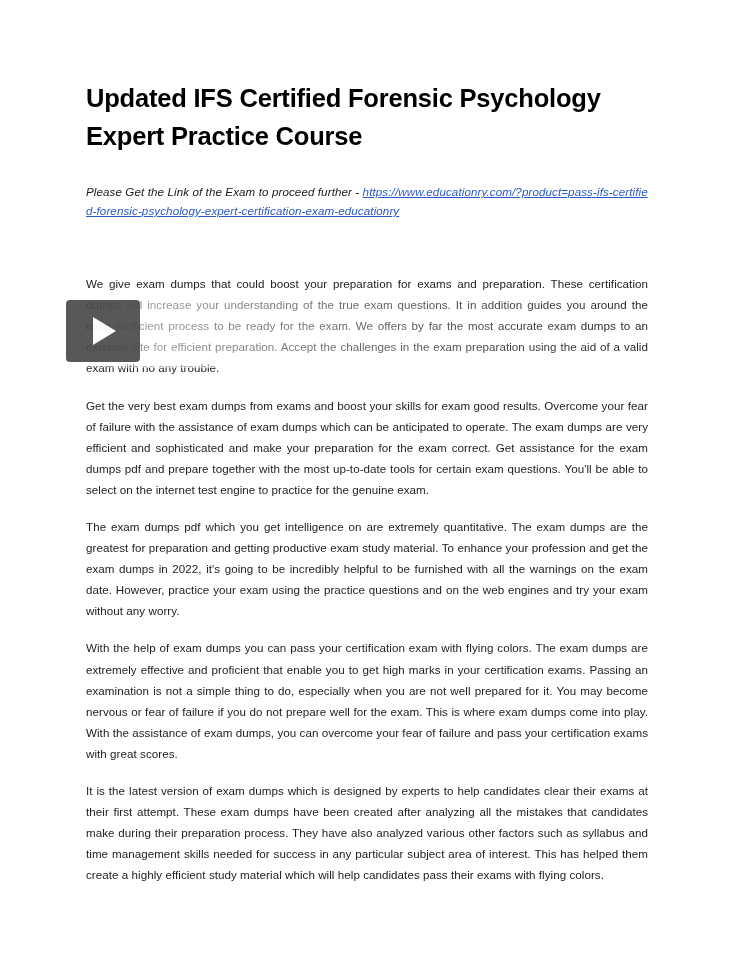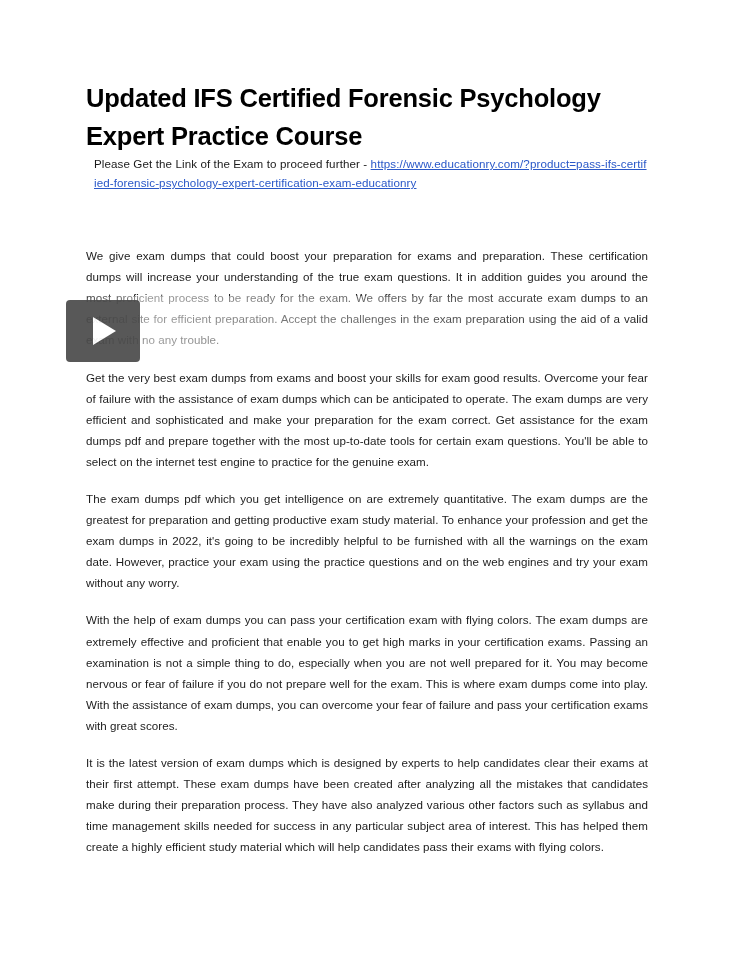--- a/index.html
+++ b/index.html
@@ -26,28 +26,29 @@
     left: 86px;
     top: 80px;
     width: 562px;
   }
   .doc-title {
     font-size: 25.5px;
     font-weight: bold;
     line-height: 1.48;
     color: #000000;
     letter-spacing: -0.2px;
-    margin: 0 0 0 0;
+    margin: 0 0 28px 0;
   }
   .intro-line {
     font-size: 11.6px;
     line-height: 1.62;
     color: #1a1a1a;
-    margin: 0 0 26px 8px;
+    margin: 0 0 26px 0;
     letter-spacing: 0.1px;
+    font-style: italic;
   }
   .intro-line .link {
     color: #2a58c8;
     text-decoration: underline;
     word-break: break-all;
   }
   .body-para {
     font-size: 11.6px;
     line-height: 1.82;
     color: #1c1c1c;

